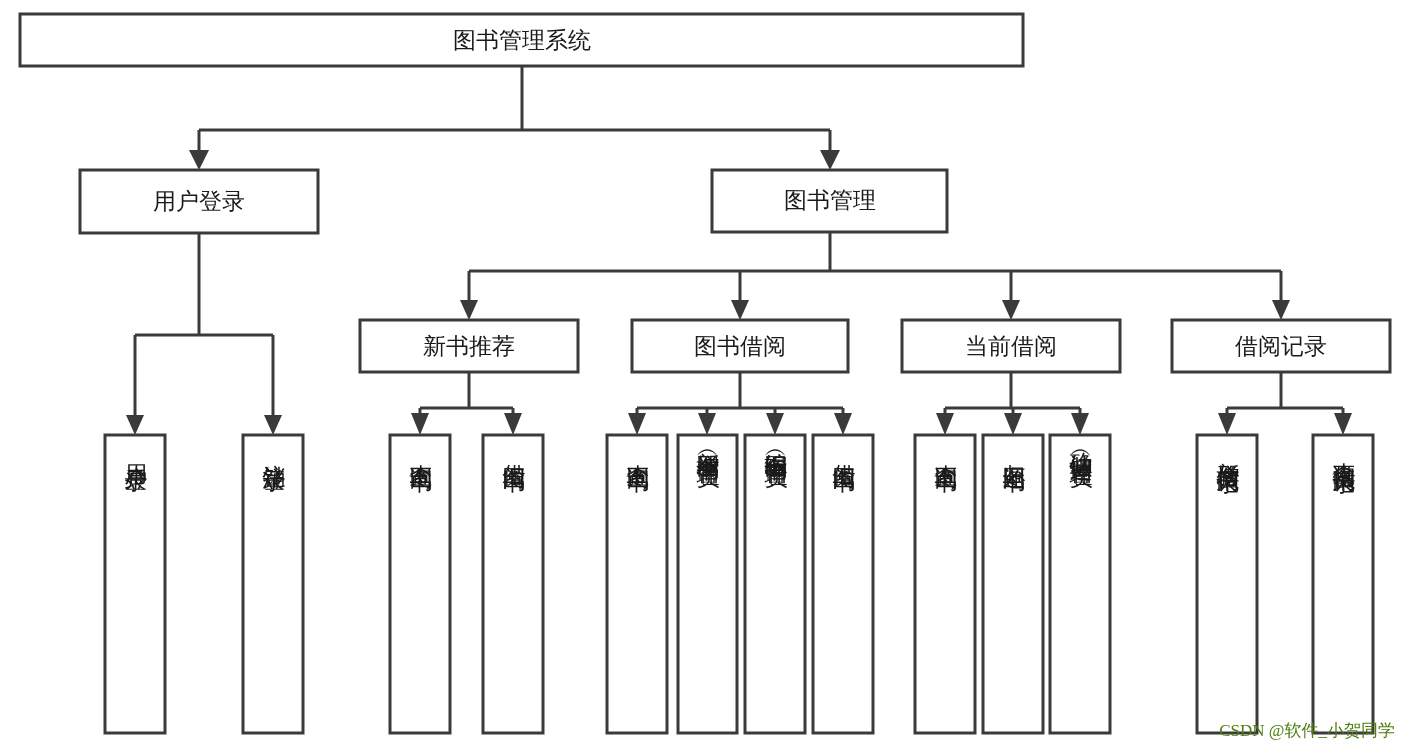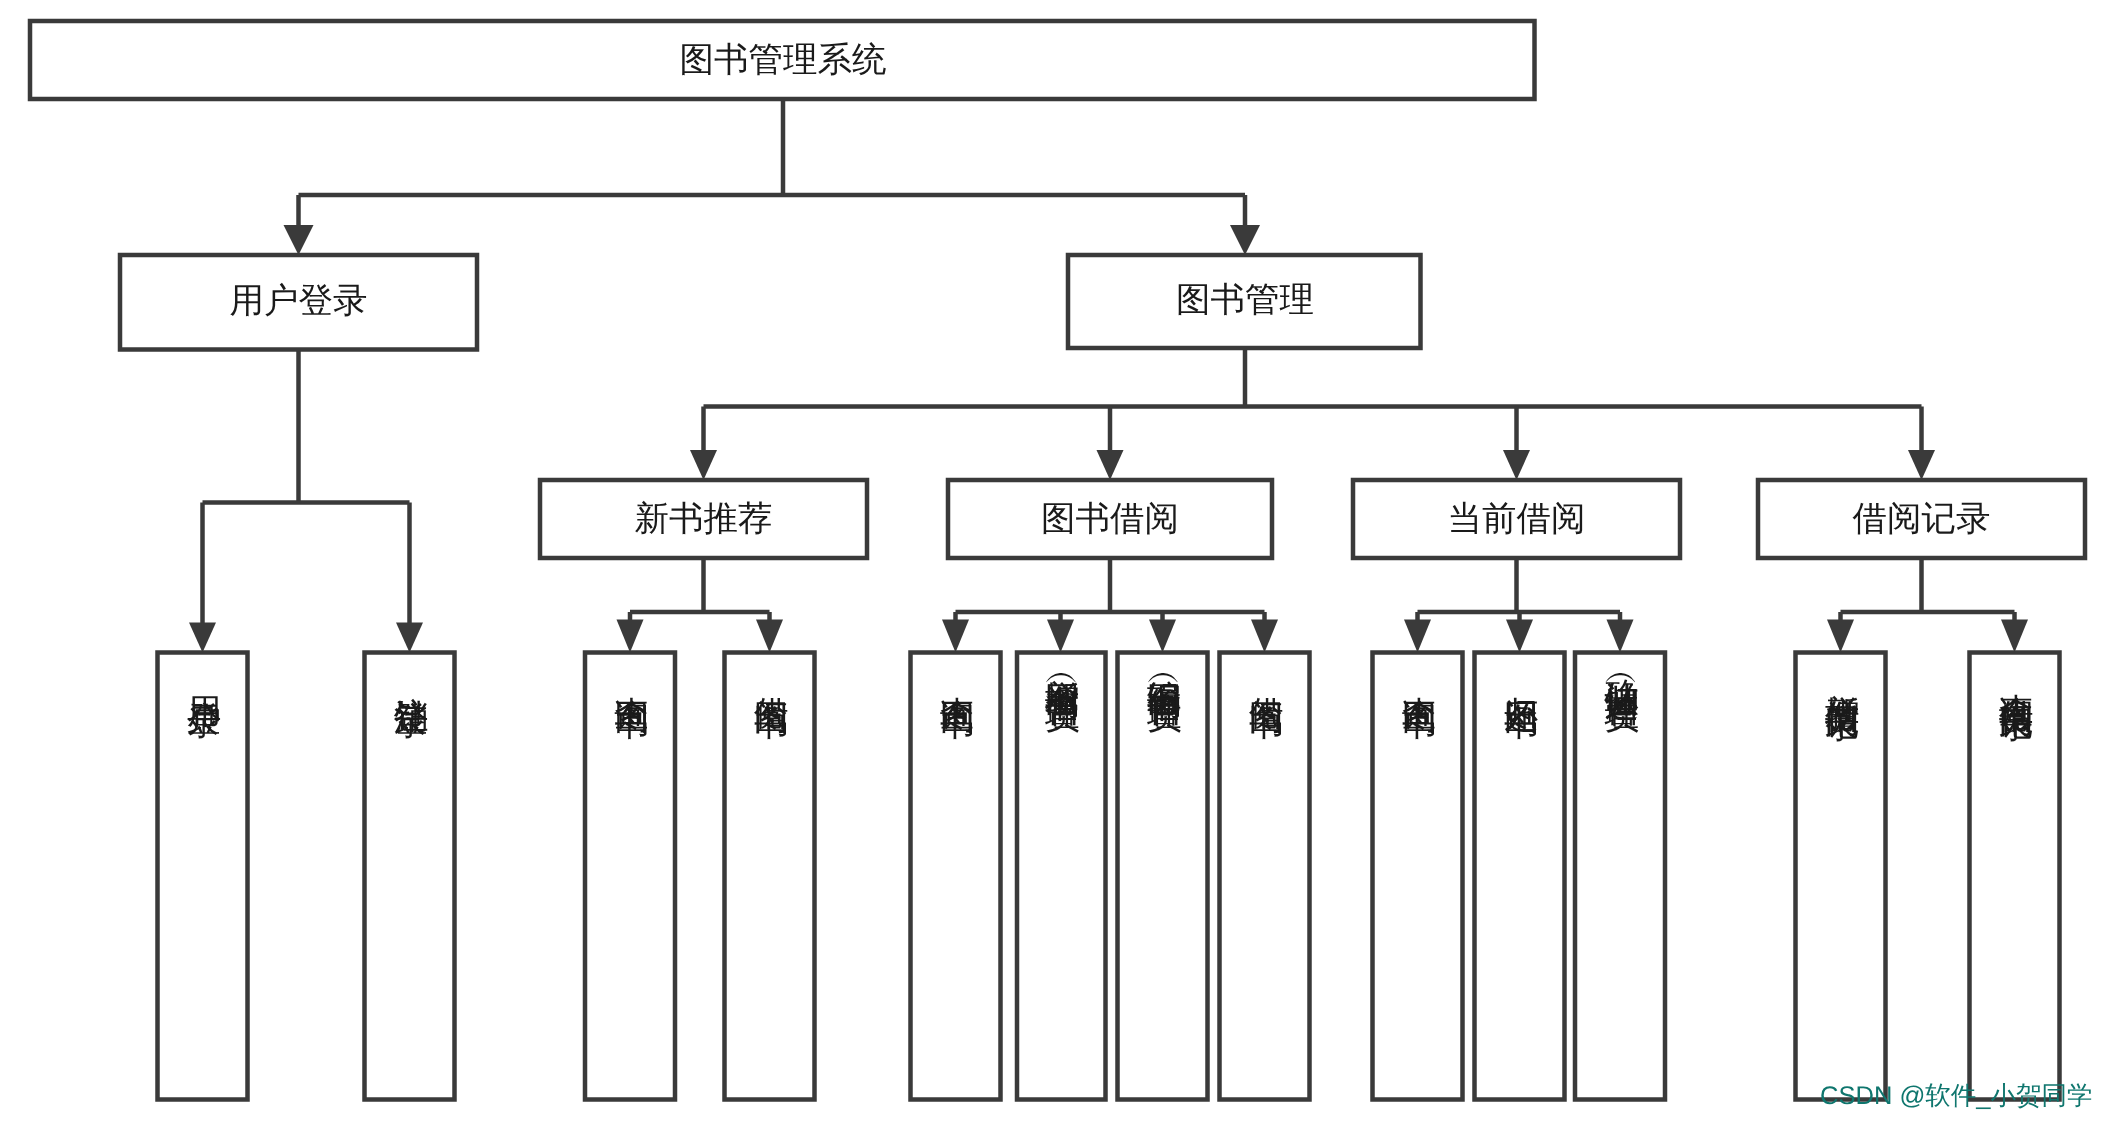--- a/index.html
+++ b/index.html
@@ -56,23 +56,23 @@
   .label-v {
     font-size: 23px;
     writing-mode: vertical-rl;
     text-orientation: upright;
     letter-spacing: 2px;
   }
   .watermark-text {
     position: absolute;
     right: 10px;
     bottom: 5px;
-    font-family: Liberation Sans, sans-serif;
+    font-family: Liberation Serif, serif;
     font-size: 17px;
-    color: #0f766e;
+    color: #4d7c0f;
     white-space: nowrap;
     pointer-events: none;
   }
 </style>
 </head>
 <body>
 
 <div id="diagram-root">
 
   <svg id="flow-svg" viewBox="0 0 1405 747">

